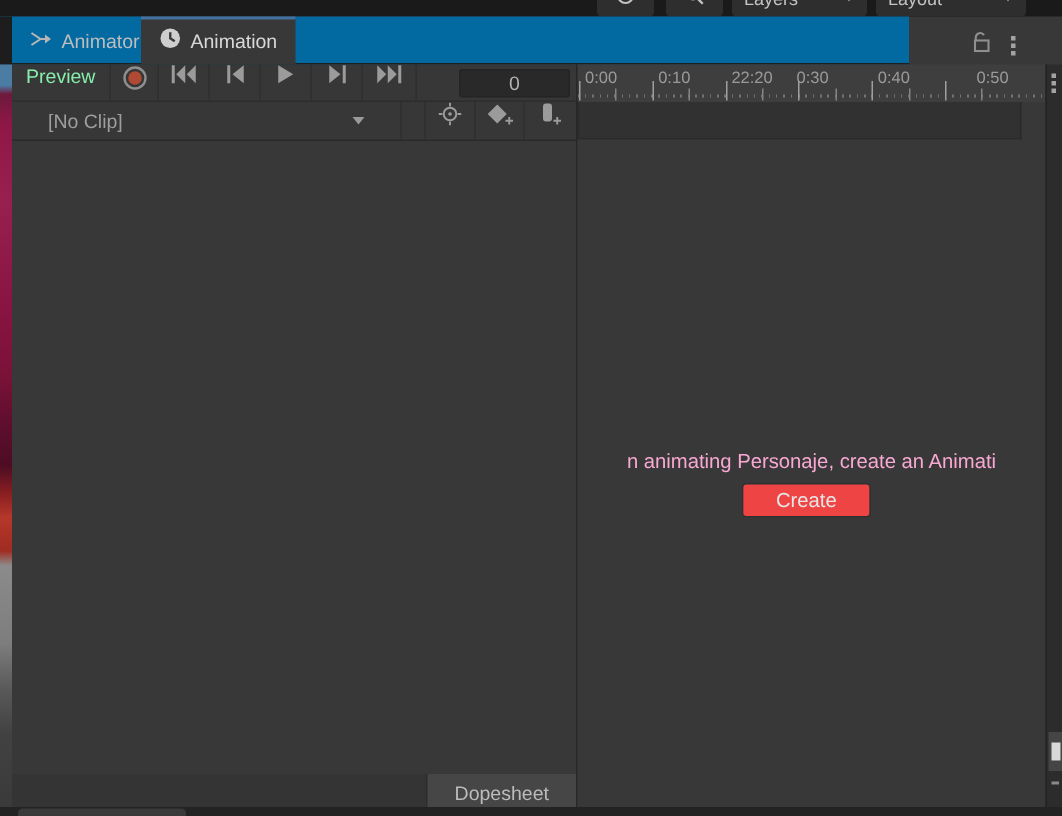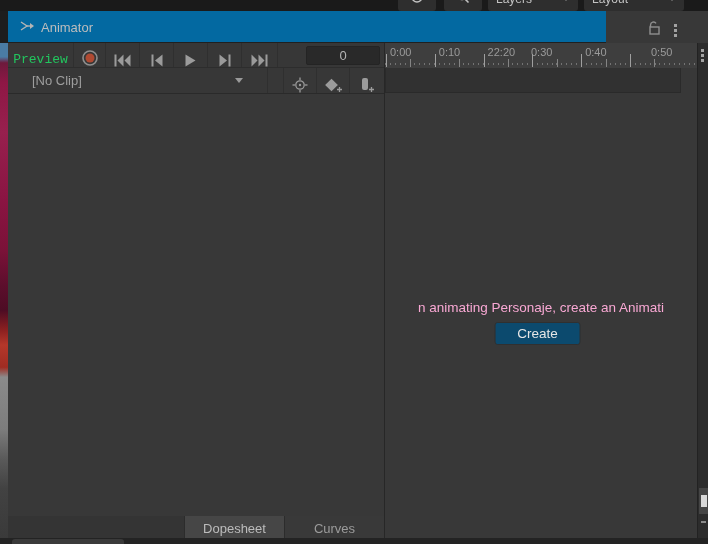--- a/index.html
+++ b/index.html
@@ -32,22 +32,22 @@
     background:linear-gradient(180deg,
       #4a7ca4 0%, #4a7ca4 2.8%, #6d1a3c 4%, #8e1745 8%, #97204e 18%,
       #8a1442 32%, #7a1238 42%, #5c0e2c 49%, #4d0c24 54%, #8c2020 58%,
       #b5372a 61%, #a02c22 65.5%, #8b8b8b 67.5%, #7d7d7d 78%,
       #5a5a5a 84%, #424242 90%, #3a3a3a 100%); }
 
   .row1 { left:8px; top:43px; width:376px; height:25px; background:#373737;
           border-bottom:1px solid #2d2d2d; display:flex; align-items:stretch; }
   .row2 { left:8px; top:68px; width:376px; height:26px; background:#373737;
           border-bottom:1px solid #2a2a2a; display:flex; align-items:stretch; }
-  .tbtn { display:flex; align-items:flex-end; justify-content:center; border-right:1px solid #2f2f2f;
-          color:#22c55e; font-size:13px;font-family:Liberation Mono, monospace; }
+  .tbtn { display:flex; align-items:flex-start; justify-content:center; border-right:1px solid #2f2f2f;
+          color:#86efac; font-size:13px; }
   .tbtn svg { display:block; }
   .framefield { margin:3px 4px 3px auto; width:74px; background:#292929; border:1px solid #242424;
                 border-radius:2px; color:#b3b3b3; font-size:13px; text-align:center; height:19px;
                 font-family:"Liberation Sans",sans-serif; outline:none; }
   .clipdd { flex:0 0 260px; display:flex; align-items:center; padding:0 24px; color:#9e9e9e;
             font-size:13px; border-right:1px solid #2f2f2f; }
   .clipdd .caret { margin-left:auto; }
   .spacer2 { flex:0 0 16px; border-right:1px solid #2f2f2f; }
 
   
@@ -58,21 +58,21 @@
   .tick { position:absolute; width:1px; background:#9f9f9f; bottom:1px; }
   .tick.major { height:13px; }
   .tick.mid { height:8px; background:#848484; }
 
   .darkband { left:385px; top:68px; width:296px; height:25px; background:#313131;
               border:1px solid #2a2a2a; border-top:none; }
   .rcontent { left:385px; top:93px; width:312px; height:445px; background:#383838; overflow:hidden; }
   .msg { position:absolute; top:207px; left:50%; transform:translateX(-50%); white-space:nowrap;
          color:#f9a8d4; font-size:13.5px; }
   .create { position:absolute; top:229px; left:50%; transform:translateX(-54%); width:86px; height:23px;
-            background:#0c4a6e; border:1px solid #303030; border-radius:3px; color:#e6e6e6;
+            background:#ef4444; border:1px solid #303030; border-radius:3px; color:#e6e6e6;
             font-size:13.5px; display:flex; align-items:center; justify-content:center; }
 
   .divider-v { left:384px; top:43px; width:1px; height:495px; background:#272727; }
 
   .rightcol { left:697px; top:43px; width:11px; height:495px; background:#2c2c2c; border-left:1px solid #222; }
   .rc-thumbbox { position:absolute; left:1px; top:445px; width:10px; height:26px; background:#454545;
                  display:flex; align-items:center; justify-content:center; }
   .rc-thumb { width:6px; height:12px; background:#d8d8d8; }
   .rc-dash { position:absolute; left:3px; top:478px; width:5px; height:2px; background:#8a8a8a; }
 
@@ -124,20 +124,29 @@
     <span>
       <svg width="15" height="14" viewBox="0 0 15 14">
           <path d="M1 3 L7 7 L1 11" stroke="#b5b5b5" stroke-width="1.4" fill="none"></path>
           <line x1="6" y1="7" x2="11" y2="7" stroke="#b5b5b5" stroke-width="1.4"></line>
           <path d="M10 4 L14 7 L10 10 Z" fill="#b5b5b5"></path>
         </svg>
     </span>
     <span>Animator</span>
   </div>
 
+  <div class="tab active" style="left:94px;">
+    <span>
+      <svg width="15" height="15" viewBox="0 0 15 15">
+          <circle cx="7.5" cy="7.5" r="6.5" fill="#cecece"></circle>
+          <path d="M7.5 3.5v4l3 2" stroke="#3a3a3a" stroke-width="1.6" fill="none"></path>
+        </svg>
+    </span>
+    <span>Animation</span>
+  </div>
 
   <div class="abs" style="left:646px; top:9px;">
     <span>
       <svg width="16" height="16" viewBox="0 0 16 16">
           <rect x="4" y="7" width="9" height="7" fill="none" stroke="#8f8f8f" stroke-width="1.4"></rect>
           <path d="M4.5 7 V5 a3 3 0 0 1 5.5-1.6" fill="none" stroke="#8f8f8f" stroke-width="1.4"></path>
         </svg>
     </span>
   </div>
   <div class="abs kebab" style="left:674px; top:13px;">
@@ -282,18 +291,17 @@
   </div>
   <div class="rc-thumbbox">
     <div class="rc-thumb"></div>
   </div>
   <div class="rc-dash"></div>
 </div>
 
 <div class="abs bottombar">
   <div class="btab btab-fill"></div>
   <div class="btab dope">Dopesheet</div>
-  <div class="btab curv">Curves</div>
 </div>
 
 <div class="abs bottomstrip">
   <div class="tabnub"></div>
 </div>
 
 </body></html>

